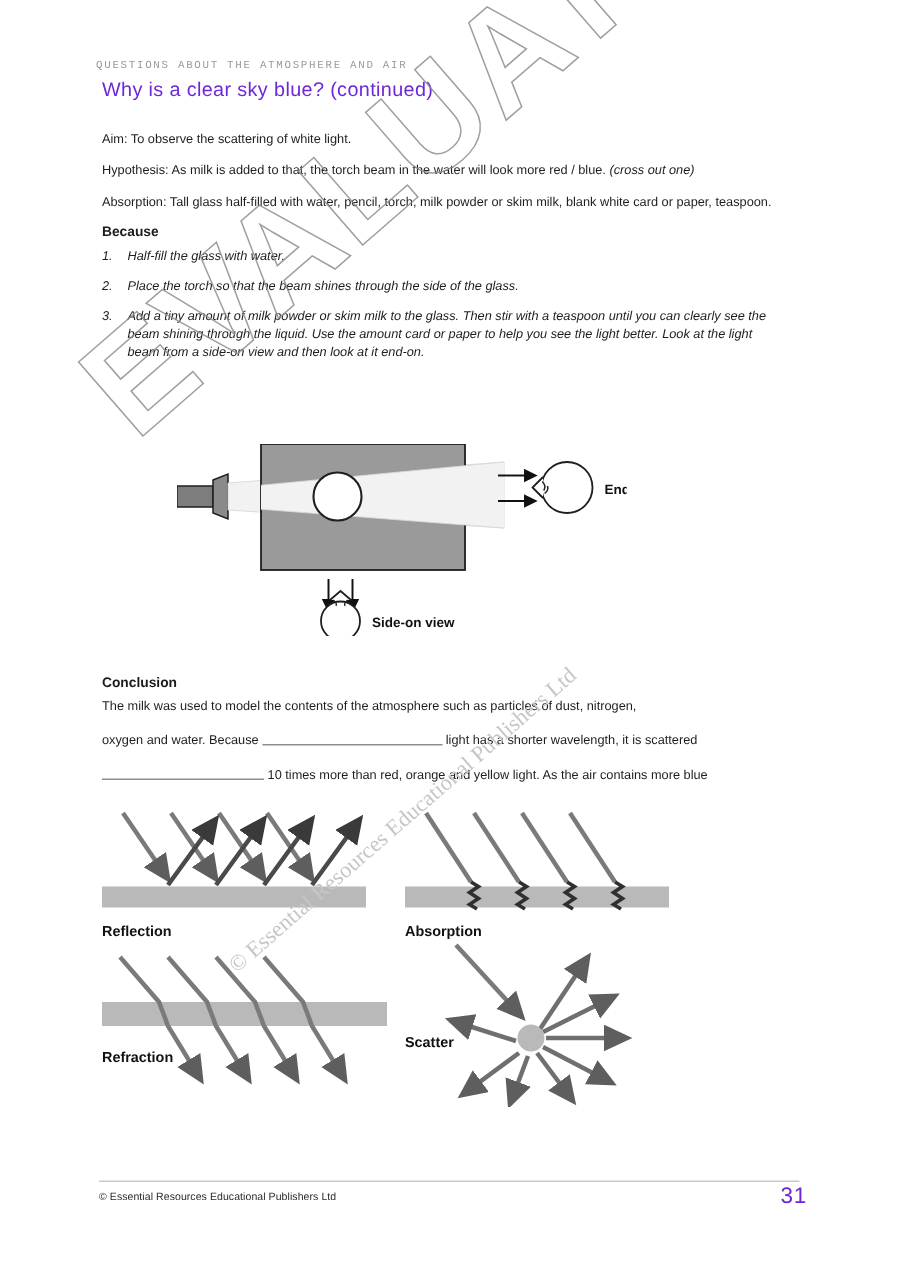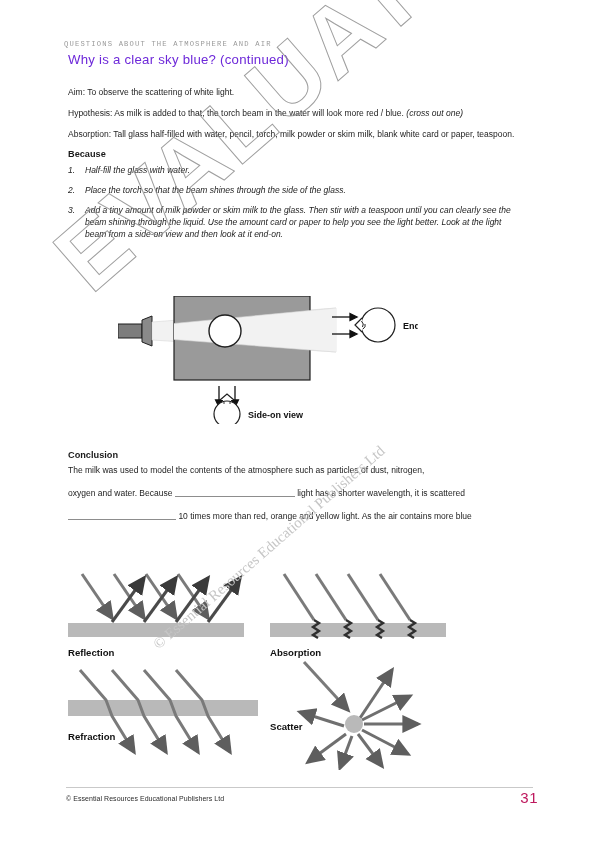--- a/index.html
+++ b/index.html
@@ -66,34 +66,34 @@
   }
   .concl-line{
     font-size:8.5px;color:#1d1d1d;margin:0 0 11px 0;line-height:1.3;
   }
 
   
   .fig{position:absolute;}
   .fig svg{display:block;}
 
   .figA{left:118px;top:296px;}
-  .figB{left:62px;top:570px;text-decoration:underline;}
+  .figB{left:62px;top:538px;text-decoration:underline;}
 
   
   .footer-rule{
     position:absolute;left:66px;top:787px;width:467px;height:1px;
     background:#c9c9c9;
   }
   .footer-copy{
     position:absolute;left:66px;top:795px;
     font-size:7px;color:#2a2a2a;letter-spacing:.05px;
   }
   .folio{
     position:absolute;right:62px;top:789px;
-    font-size:15px;color:#be185d;letter-spacing:.5px;
+    font-size:15px;color:#6d28d9;letter-spacing:.5px;
   }
 
   
   .wm-layer{position:absolute;inset:0;pointer-events:none;overflow:hidden;}
   .wm-big{
     position:absolute;left:34px;top:230px;
     font-size:95px;font-weight:700;
     font-family:"Liberation Sans","DejaVu Sans",sans-serif;
     letter-spacing:2px;
     color:transparent;

